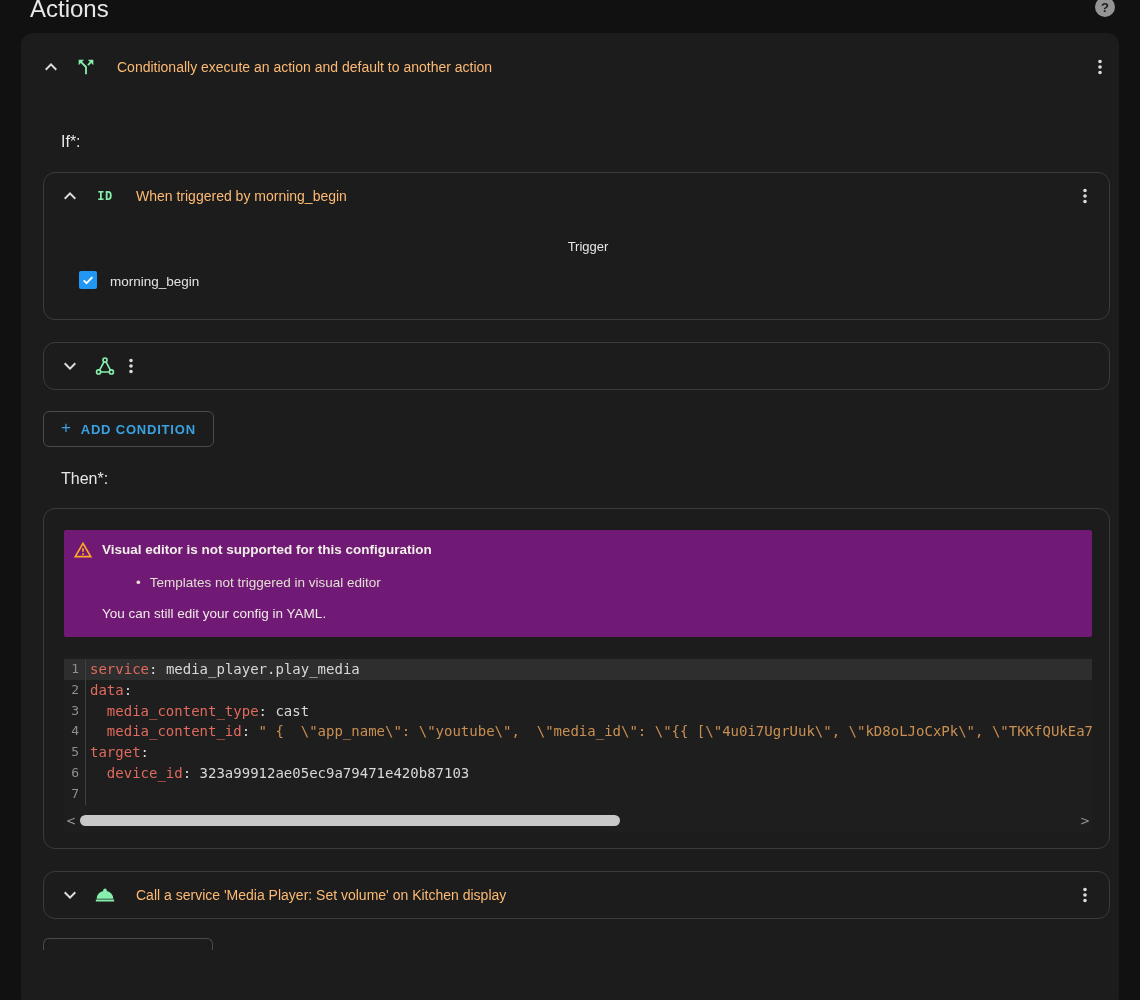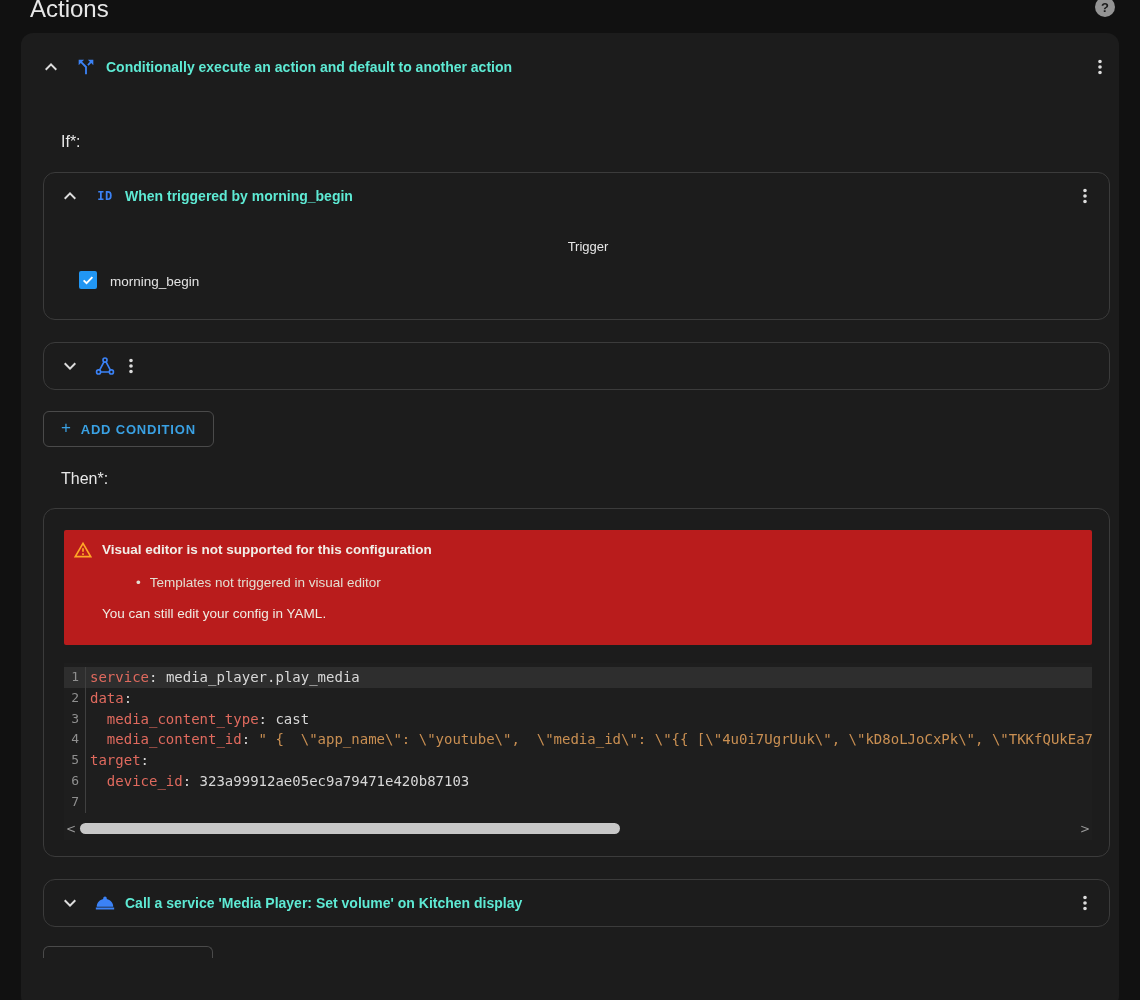--- a/index.html
+++ b/index.html
@@ -16,23 +16,23 @@
     margin-top:-3px; cursor:pointer; }
 
   
   .outer-card { margin:0 21px; background:#1c1c1c; border-radius:12px;
     padding:10px 9px 30px 22px; height:975px; overflow:hidden; }
 
   .card-head { display:flex; align-items:center; height:48px; }
   .icon-btn { width:28px; height:28px; display:flex; align-items:center; justify-content:center;
     color:#dcdcdc; flex:none; }
   .icon-btn svg { display:block; }
-  .type-icon { color:#3b82f6; display:flex; align-items:center; justify-content:center;
+  .type-icon { color:#86efac; display:flex; align-items:center; justify-content:center;
     width:24px; height:24px; flex:none;text-align:center; }
-  .head-title { font-size:14px; font-weight:700; color:#5eead4; flex:1; margin-left:8px;
+  .head-title { font-size:14px; font-weight:400; color:#fdba74; flex:1; margin-left:19px;
     white-space:nowrap; overflow:hidden; }
   .outer-head { margin-left:-6px; }
   .outer-head .type-icon { margin-left:9px; }
   .outer-head .kebab { margin-right:-4px; }
   .id-icon { font-family:"DejaVu Sans Mono",monospace; font-size:12px; font-weight:700;
     letter-spacing:.5px; }
 
   .section-label { font-size:16px; color:#e8e8e8; margin-left:18px; }
   .if-label { margin-top:42px; }
   .then-label { margin-top:23px; }
@@ -49,22 +49,22 @@
     display:flex; align-items:center; justify-content:center; cursor:pointer; flex:none; }
   .confirm-card { margin-top:22px; }
 
   .add-btn { display:inline-flex; align-items:center; gap:9px; height:36px; padding:0 17px;
     margin-top:21px; border:1px solid #4a4a4a; border-radius:6px; color:#3aa1e3;
     font-size:13px; font-weight:700; letter-spacing:.8px; }
   .add-btn .plus { font-size:17px; font-weight:400; margin-top:-2px; }
 
   
   .play-card { margin-top:20px; padding-bottom:16px; }
-  .warning { margin:21px 17px 0 20px; background:#b91c1c; border-radius:2px;
-    padding:10px 14px 20px 9px; }
+  .warning { margin:21px 17px 0 20px; background:#701a75; border-radius:2px;
+    padding:10px 14px 12px 9px; }
   .warning-head { display:flex; align-items:center; gap:9px; height:19px; }
   .warn-icon { color:#ffa726; display:flex; width:20px; height:20px; flex:none; }
   .warning-title { font-size:13.5px; font-weight:700; color:#f1efe8; }
   .warn-bullet { margin:14px 0 0 63px; font-size:13.5px; color:#e3ded2; display:flex; gap:9px;
     height:19px; align-items:center; }
   .warn-footer { margin:14px 0 0 29px; font-size:13.5px; color:#efece3; height:19px; }
 
   .editor { margin:18px 17px 0 20px; background:#1e1e1e; padding:4px 0 4px 0; }
   .code-line { display:flex; height:20.8px; line-height:20.8px; white-space:pre;
     font-family:"DejaVu Sans Mono",monospace; font-size:14px; cursor:text; }

